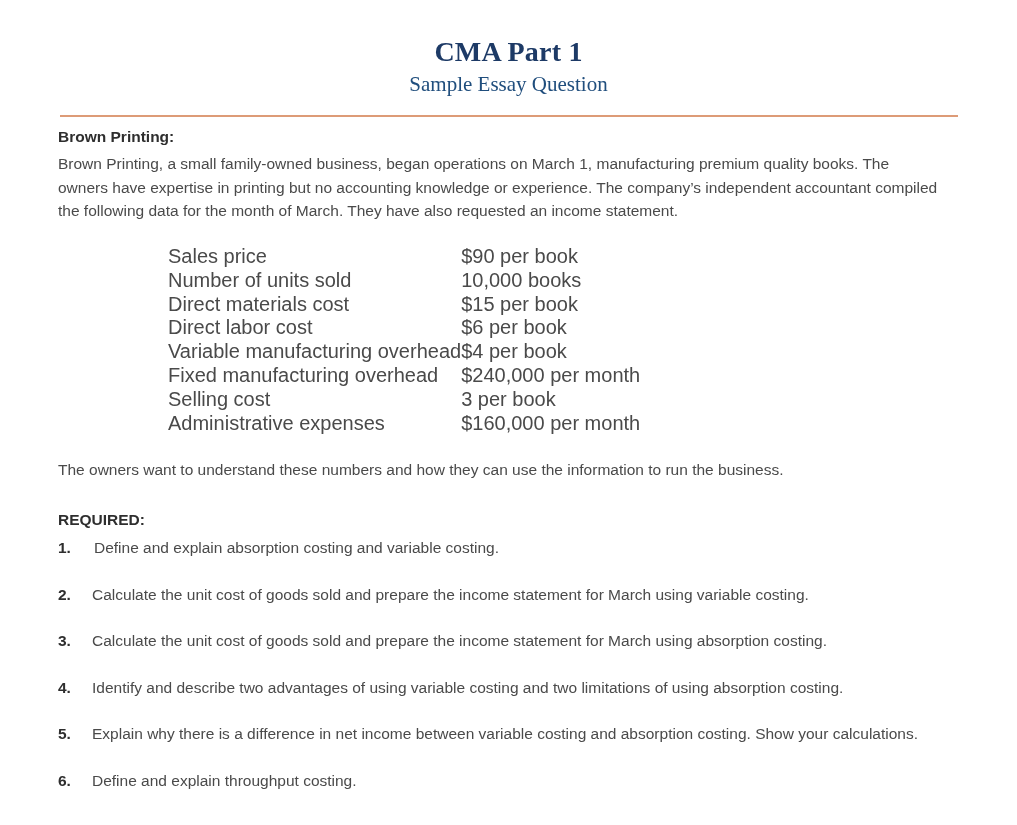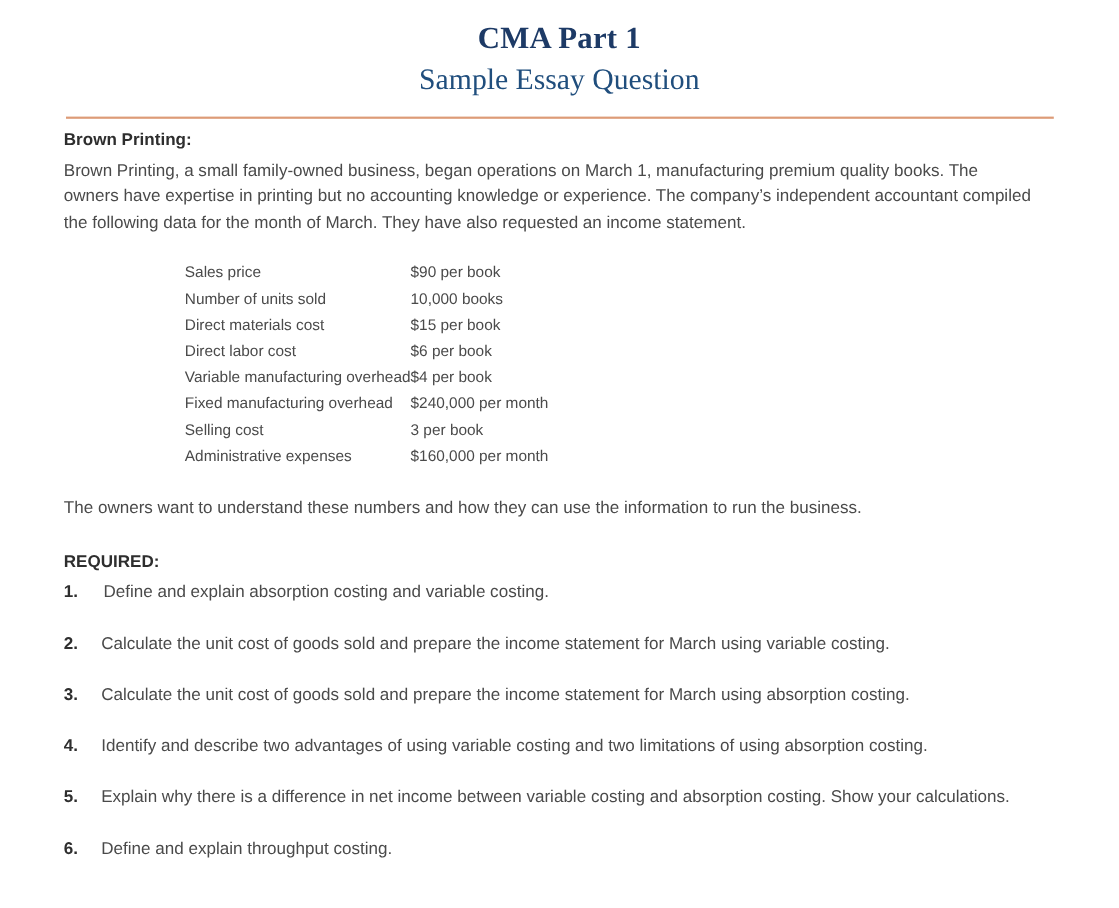--- a/index.html
+++ b/index.html
@@ -11,36 +11,36 @@
     width: 1017px;
     height: 825px;
     font-family: "Liberation Sans", sans-serif;
     color: #454545;
     overflow: hidden;
     position: relative;
   }
 
   
   .header {
-    padding-top: 19px;
+    padding-top: 35px;
     text-align: center;
   }
   .doc-title {
     font-family: "Liberation Serif", serif;
     font-weight: bold;
     font-size: 28px;
     color: #1d3a66;
     letter-spacing: 0.2px;
     line-height: 1.18;
     margin: 0;
   }
   .doc-subtitle {
     font-family: "Liberation Serif", serif;
     font-weight: normal;
-    font-size: 27px;
+    font-size: 21px;
     color: #204e7d;
     line-height: 1.2;
     margin: 4px 0 0 0;
   }
   .divider {
     margin: 18px 0 0 60px;
     width: 898px;
     height: 2px;
     background: #dd9b77;
   }
@@ -62,21 +62,21 @@
     color: #4a4a4a;
     line-height: 23.5px;
     width: 884px;
     margin: 0;
   }
 
   
   .data-table {
     margin-top: 22px;
     border-collapse: collapse;
-    font-size: 14px;
+    font-size: 20px;
     color: #4a4a4a;
   }
   .data-table td {
     padding: 0;
     line-height: 23.8px;
     vertical-align: top;
   }
   .data-table td.dt-label {
     padding-left: 110px;
     white-space: nowrap;

